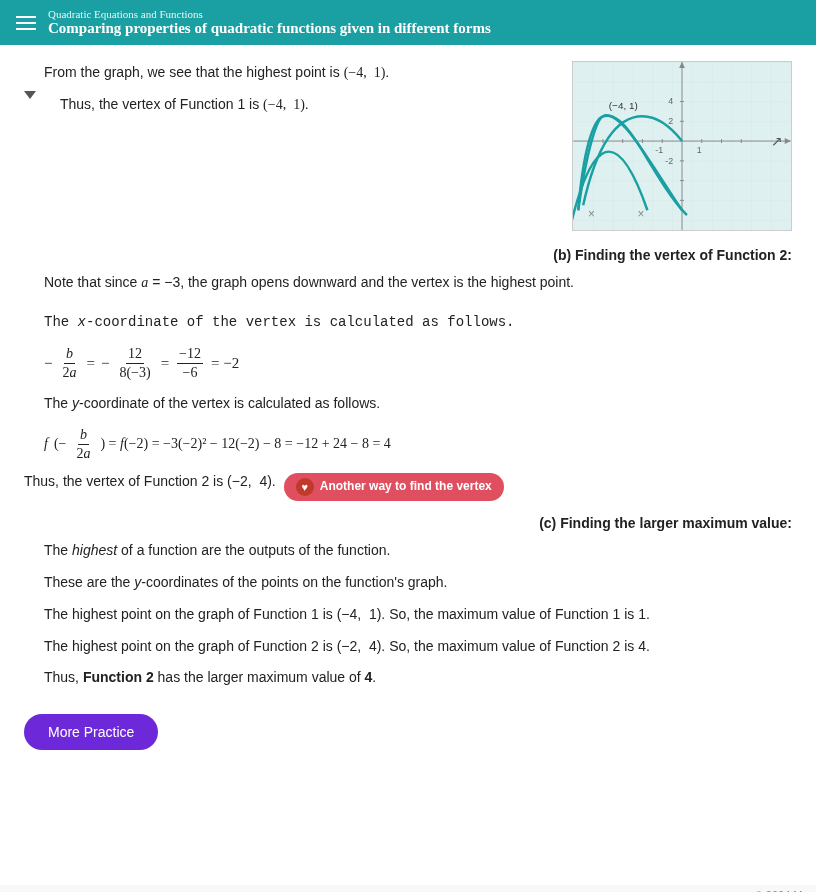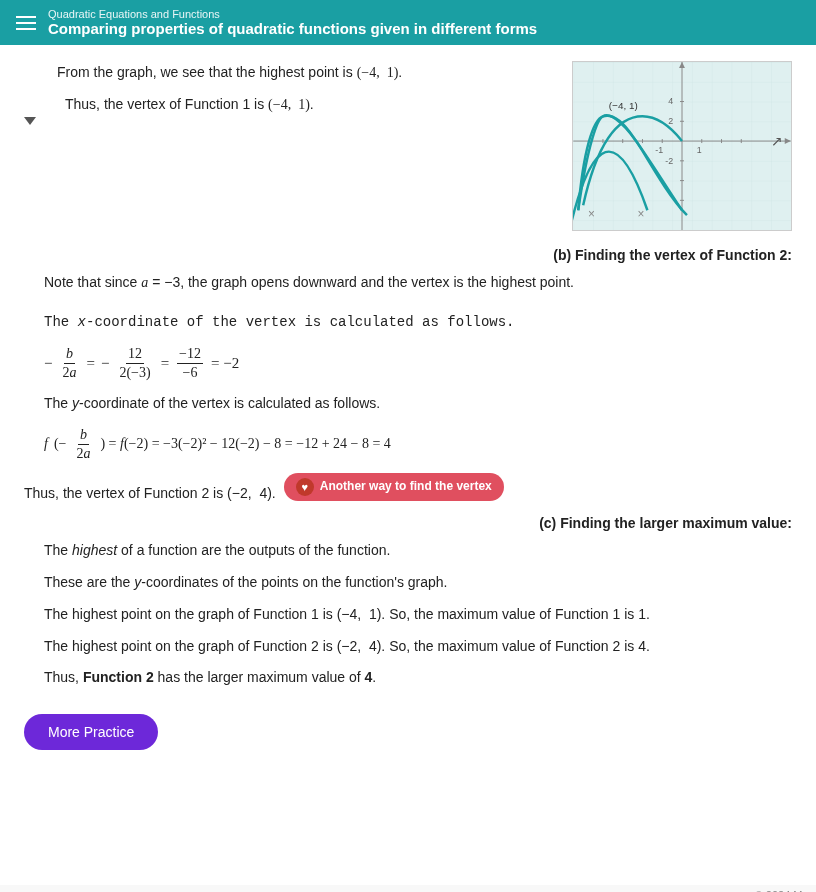--- a/index.html
+++ b/index.html
@@ -29,20 +29,21 @@
     }
     .hamburger span {
       display: block;
       width: 20px;
       height: 2px;
       background: white;
     }
     .header-text {
       display: flex;
       flex-direction: column;
+      font-family: Liberation Serif, serif;
     }
     .header-subtitle {
       font-size: 11px;
       opacity: 0.9;
     }
     .header-title {
       font-size: 15px;
       font-weight: bold;
     }
 
@@ -148,21 +149,21 @@
       display: flex;
       align-items: center;
       justify-content: center;
       font-size: 11px;
       font-weight: bold;
       flex-shrink: 0;
     }
 
     .thus-row {
       display: flex;
-      align-items: flex-end;
+      align-items: flex-start;
       gap: 8px;
       margin: 10px 0 10px 0;
       font-size: 14px;
     }
 
     
     .more-practice-btn {
       background: #6d28d9;
       color: white;
       border: none;
@@ -197,27 +198,27 @@
   <div class="header-text">
     <span class="header-subtitle">Quadratic Equations and Functions</span>
     <span class="header-title">Comparing properties of quadratic functions given in different forms</span>
   </div>
 </div>
 
 <div class="main-content">
 
   
   <div class="intro-block">
-    <div style="display:flex;align-items:flex-end;gap:21px;flex:1;">
+    <div style="display:flex;align-items:center;gap:8px;flex:1;">
       <div class="chevron-down"></div>
       <div>
         <div class="content-block" style="margin-left:0;">
           From the graph, we see that the highest point is <span style="font-family:'Times New Roman',serif;">(−4, &nbsp;1)</span>.
         </div>
-        <div class="content-block" style="margin-left:8px;">
+        <div class="content-block" style="margin-left:16px;">
           Thus, the vertex of Function 1 is <span style="font-family:'Times New Roman',serif;">(−4, &nbsp;1)</span>.
         </div>
       </div>
     </div>
 
     <div class="graph-container">
       <svg viewBox="0 0 220 170" xmlns="http://www.w3.org/2000/svg">
 
         <defs>
           <pattern id="grid" width="20" height="20" patternUnits="userSpaceOnUse">
@@ -289,21 +290,21 @@
     <div class="vertex-formula-row">
       <span>−</span>
       <span class="fraction">
         <span class="numerator"><i>b</i></span>
         <span class="denominator">2<i>a</i></span>
       </span>
       <span>=</span>
       <span>−</span>
       <span class="fraction">
         <span class="numerator">12</span>
-        <span class="denominator">2(−3)</span>
+        <span class="denominator">8(−3)</span>
       </span>
       <span>=</span>
       <span class="fraction">
         <span class="numerator">−12</span>
         <span class="denominator">−6</span>
       </span>
       <span>= −2</span>
     </div>
 
     <div class="content-block">

